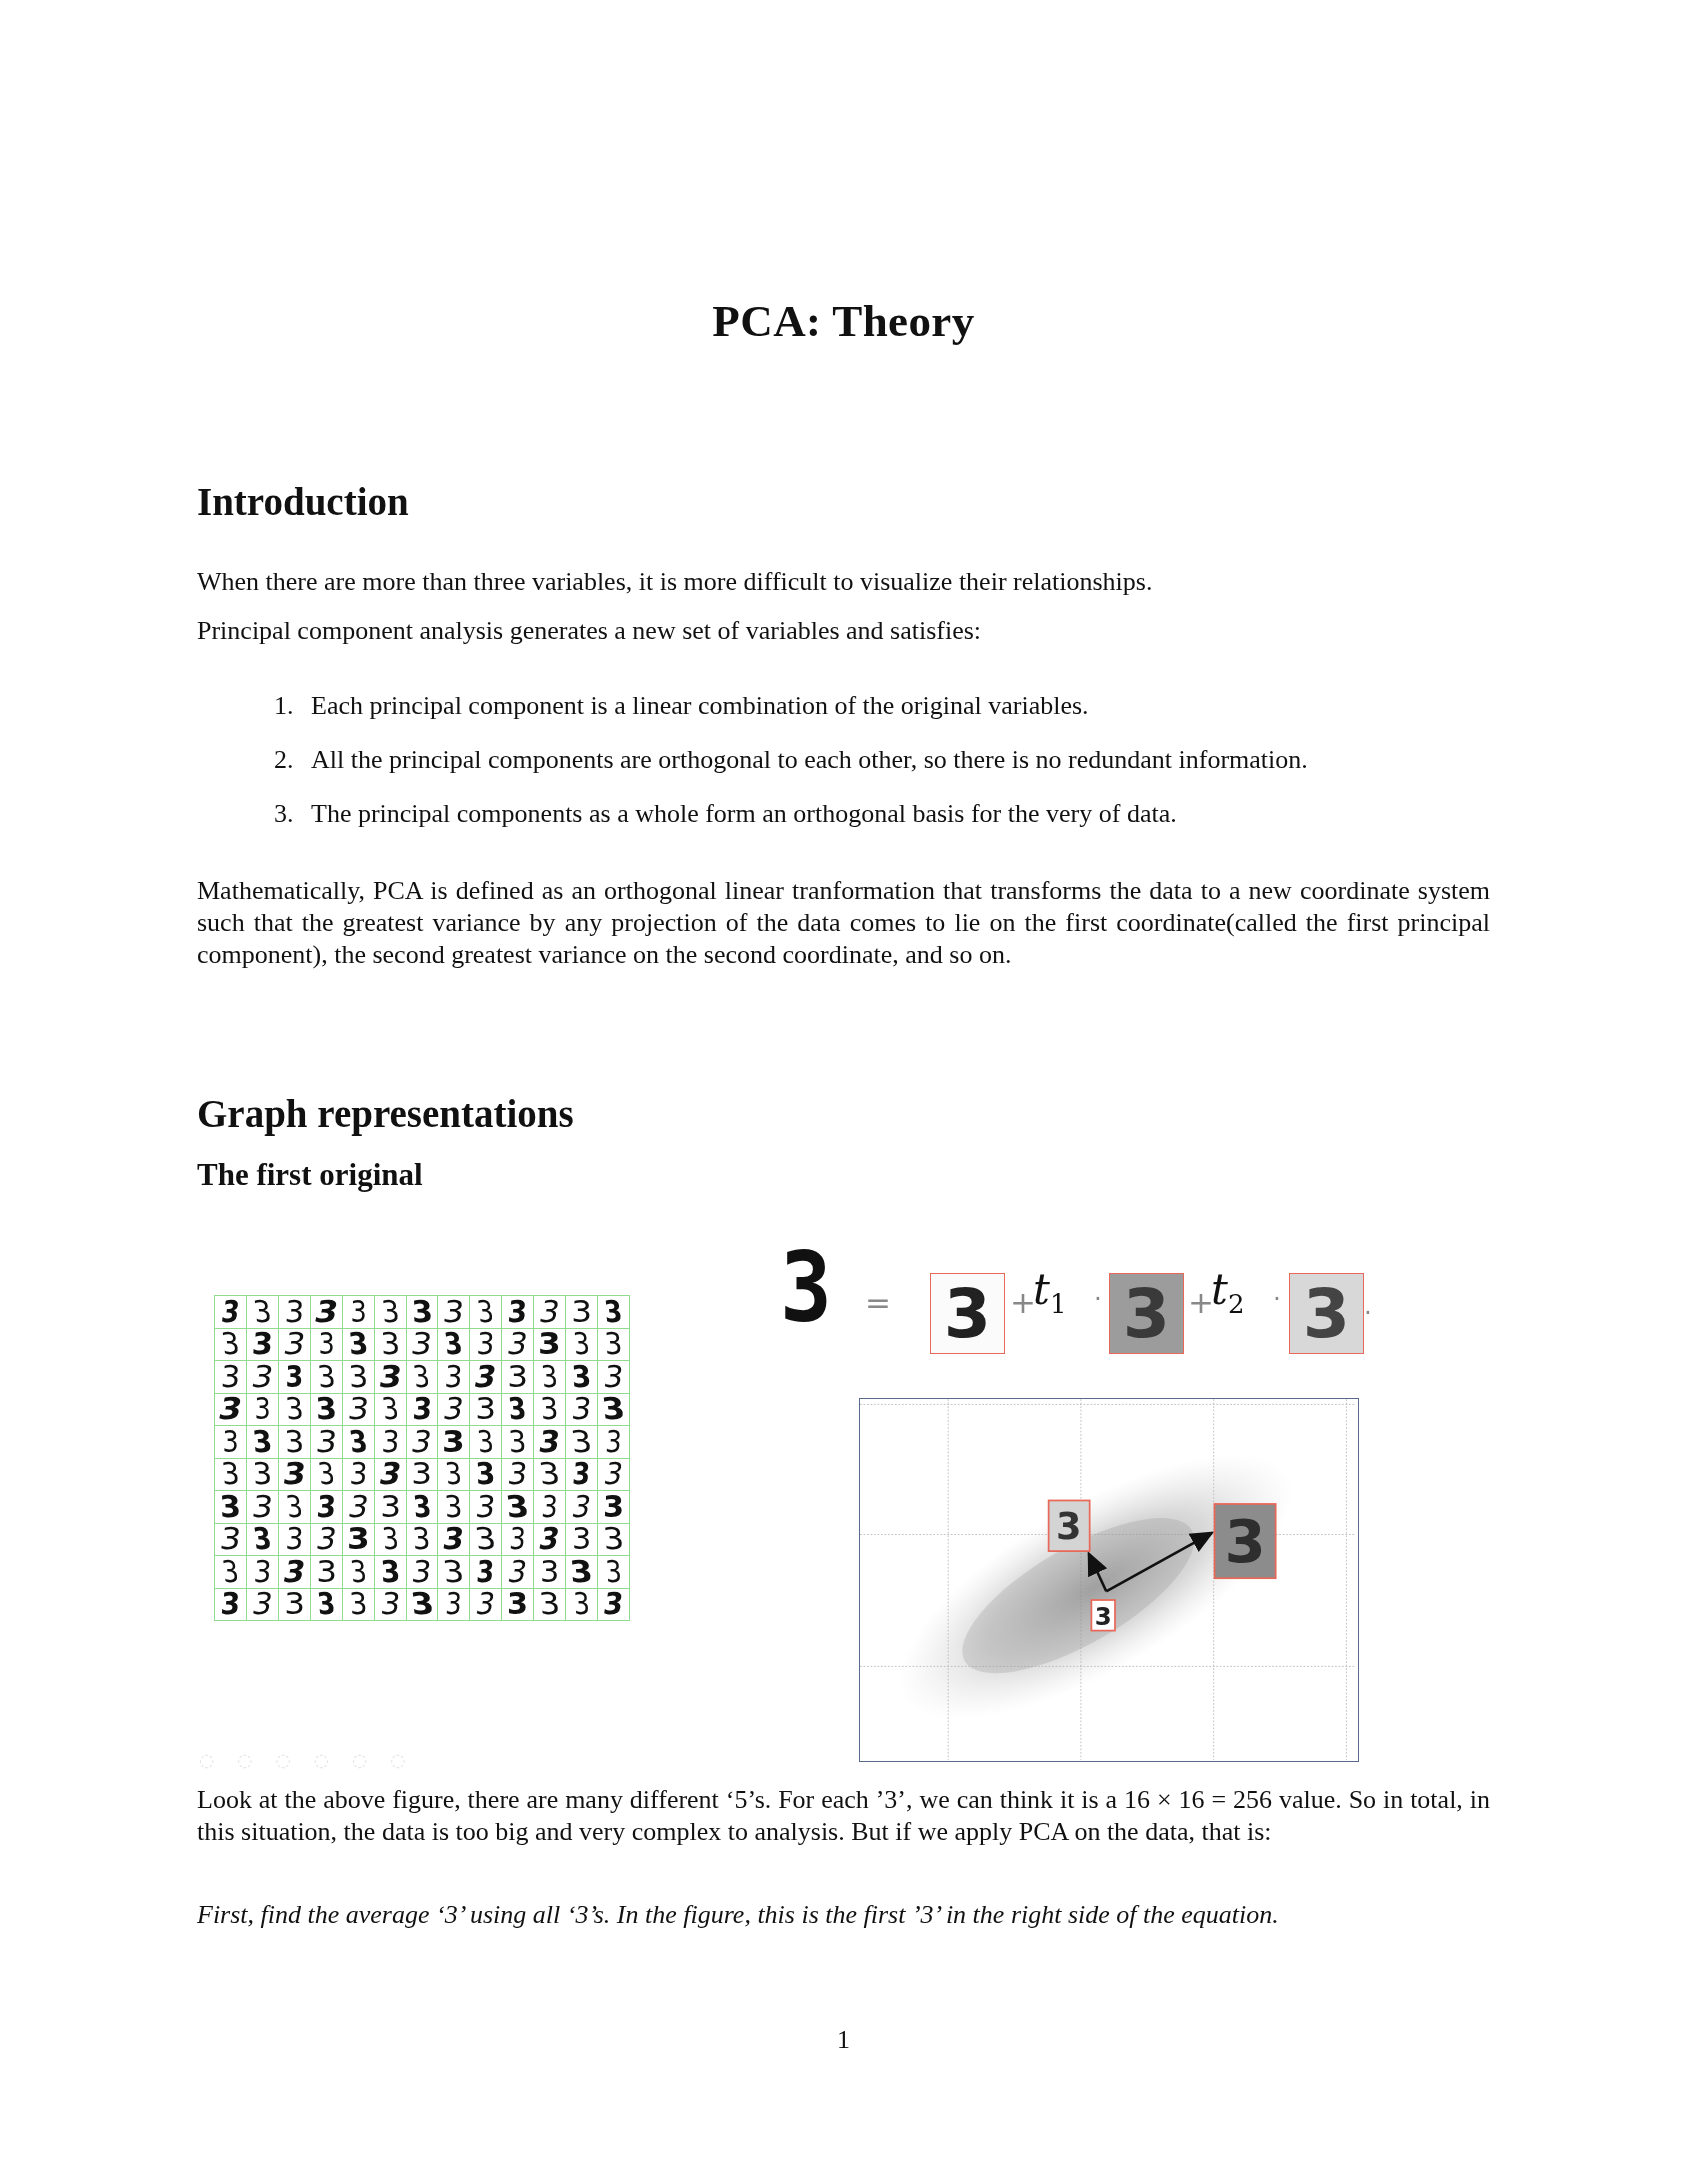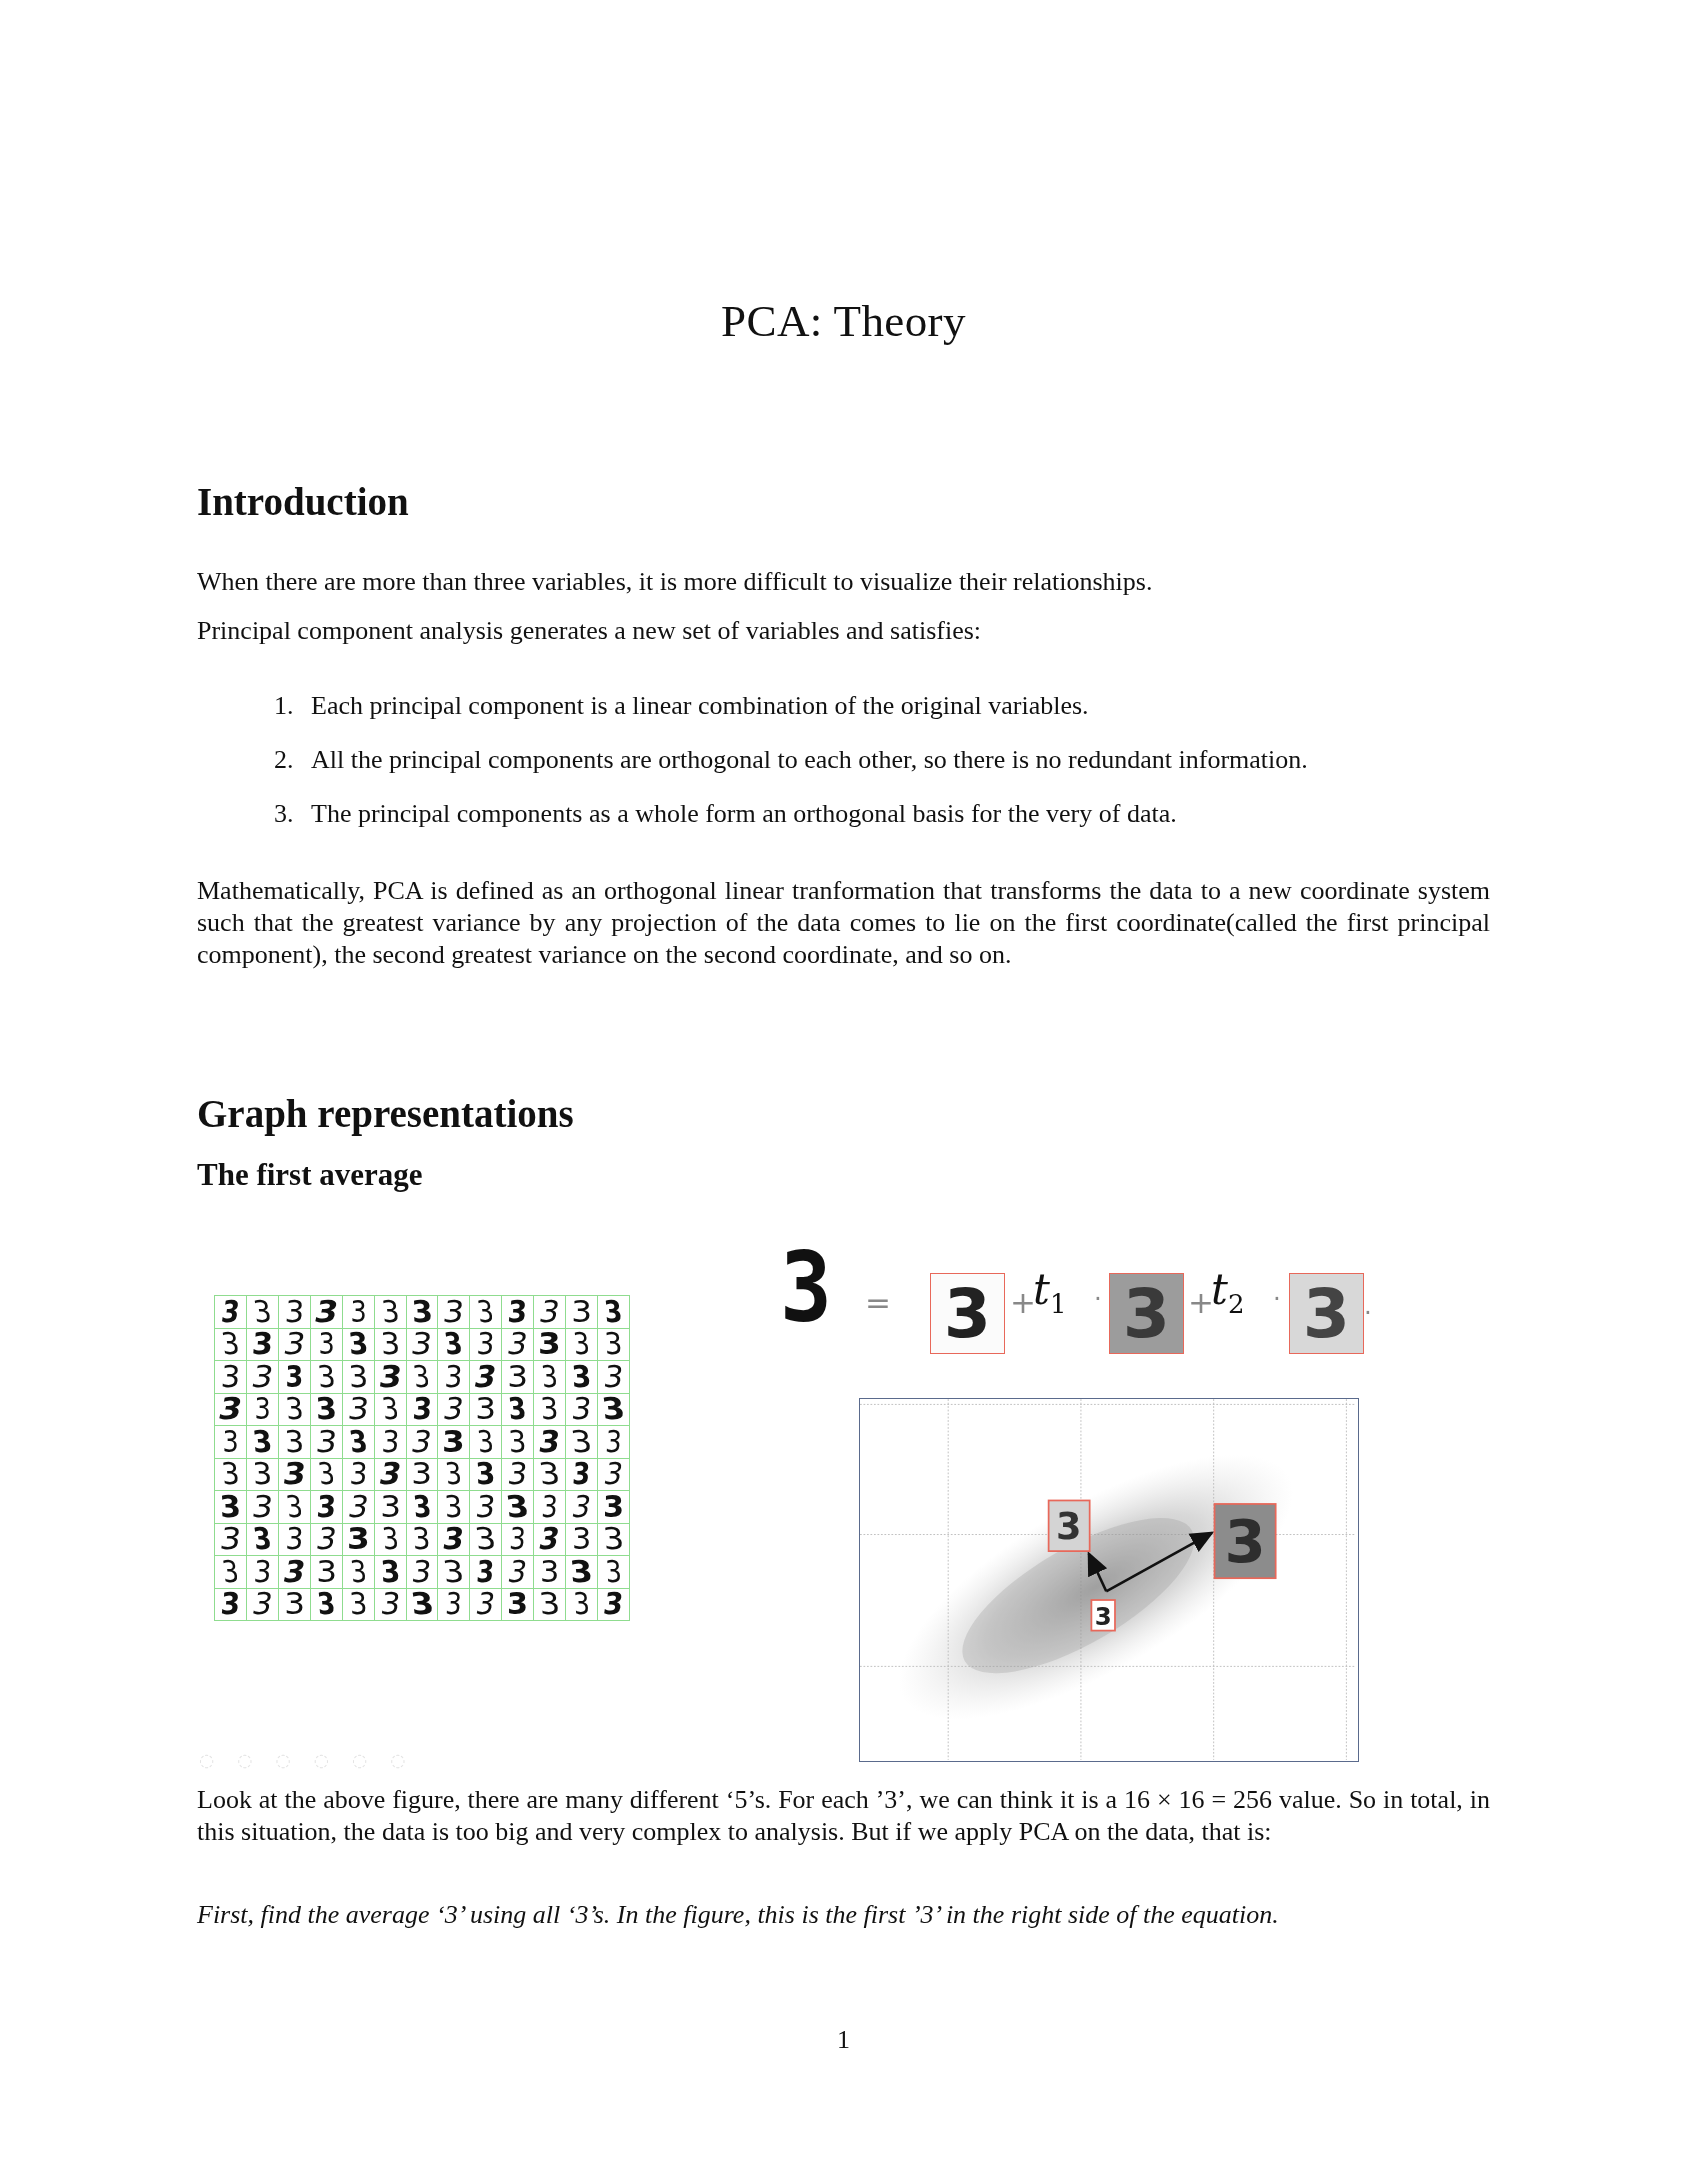--- a/index.html
+++ b/index.html
@@ -5,21 +5,21 @@
   html, body { margin: 0; padding: 0; background: #ffffff; }
   body {
     width: 1687px; height: 2184px; position: relative; overflow: hidden;
     font-family: "DejaVu Serif", "Liberation Serif", serif;
     color: #111;
   }
   .abs { position: absolute; }
   .title {
     left: 0; width: 1687px; top: 295px; text-align: center;
     font-family: "Liberation Serif", "DejaVu Serif", serif;
-    font-size: 45px; font-weight: normal; letter-spacing: 0.4px;
+    font-size: 45px; font-weight: bold; letter-spacing: 0.4px;
   }
   .h1 {
     left: 197px; top: 479px;
     font-family: "Liberation Serif", "DejaVu Serif", serif;
     font-size: 39px; font-weight: bold;
   }
   .h2sec {
     left: 197px; top: 1067px;
     font-family: "Liberation Serif", "DejaVu Serif", serif;
     font-size: 39px; font-weight: bold; margin-top: 24px;
@@ -95,21 +95,21 @@
 <div class="abs li" style="top:744px;">
   <span class="num">2.</span><span>All the principal components are orthogonal to each other, so there is no redundant information.</span>
 </div>
 <div class="abs li" style="top:798px;">
   <span class="num">3.</span><span>The principal components as a whole form an orthogonal basis for the very of data.</span>
 </div>
 
 <div class="abs p" style="top:875px;">Mathematically, PCA is defined as an orthogonal linear tranformation that transforms the data to a new coordinate system such that the greatest variance by any projection of the data comes to lie on the first coordinate(called the first principal component), the second greatest variance on the second coordinate, and so on.</div>
 
 <div class="abs h2sec">Graph representations</div>
-<div class="abs h3">The first average</div>
+<div class="abs h3">The first original</div>
 
 <div class="abs grid" id="digit-grid">
     <div class="cell">
       <span style="font-weight: bold; display: inline-block; transform: skewX(-8deg) scaleX(0.85);">3</span>
     </div>
     <div class="cell">
       <span style="font-weight: normal; display: inline-block; transform: skewX(8deg) scaleX(0.93);">3</span>
     </div>
     <div class="cell">
       <span style="font-weight: normal; display: inline-block; transform: skewX(-4deg) scaleX(1.01);">3</span>

